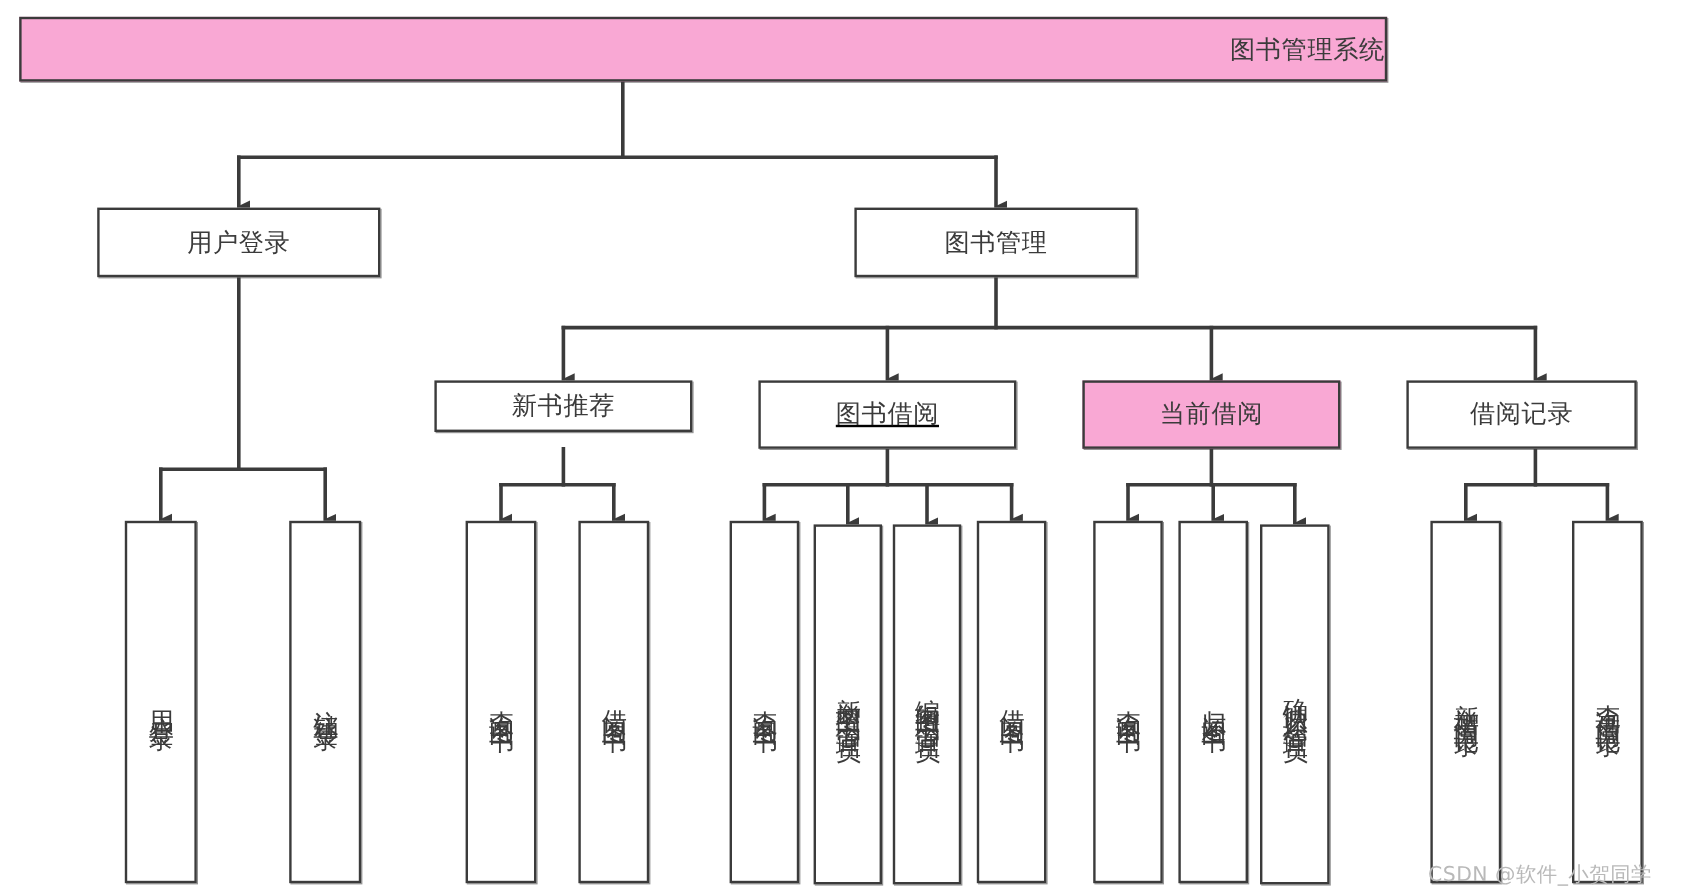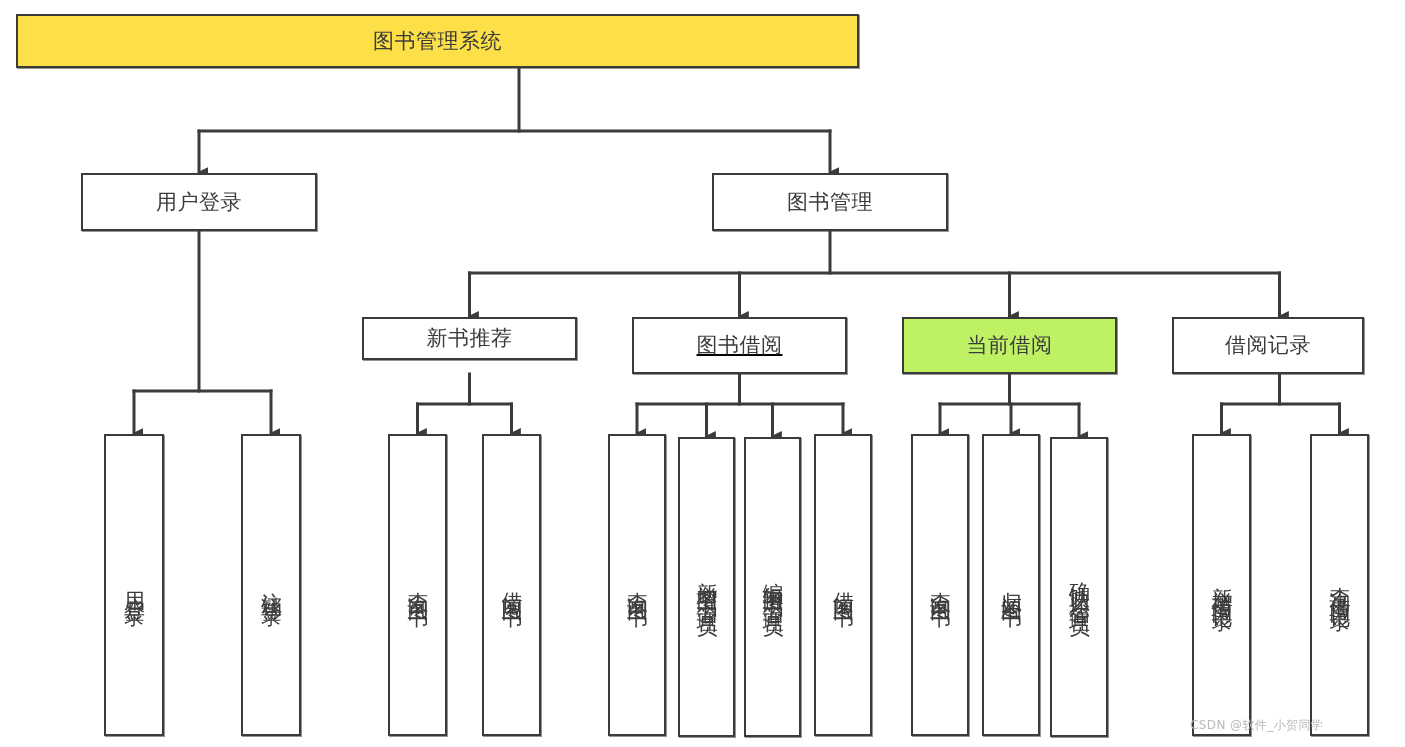--- a/index.html
+++ b/index.html
@@ -49,21 +49,21 @@
   .node.vertical .node-label {
     font-size: 21px;
     writing-mode: vertical-rl;
     text-orientation: upright;
     letter-spacing: 5px;
     line-height: 1;
   }
   #watermark {
     position: absolute;
     color: #b9b9b9;
-    font-size: 12px;
+    font-size: 17px;
     white-space: nowrap;
     letter-spacing: 0.4px;
     pointer-events: none;
   }
 </style>
 </head>
 <body>
 
 <div id="diagram-root">
 
@@ -104,36 +104,36 @@
         <line x1="1011" y1="404" x2="1011" y2="433" marker-end="url(#arrowhead)"></line>
         <line x1="1079" y1="404" x2="1079" y2="436" marker-end="url(#arrowhead)"></line>
         <line x1="1279.5" y1="374" x2="1279.5" y2="404"></line>
         <line x1="1221.5" y1="404" x2="1339.5" y2="404"></line>
         <line x1="1221.5" y1="404" x2="1221.5" y2="433" marker-end="url(#arrowhead)"></line>
         <line x1="1339.5" y1="404" x2="1339.5" y2="433" marker-end="url(#arrowhead)"></line>
       </g>
   </svg>
 
   <div id="node-layer">
-      <div class="node horizontal" style="left: 16px; top: 14px; width: 843px; height: 54px; border-color: rgb(59, 59, 59); background: #fde047;">
+      <div class="node horizontal" style="left: 16px; top: 14px; width: 1140px; height: 54px; border-color: rgb(59, 59, 59); background: #f9a8d4; justify-content: flex-end;">
         <span class="node-label" style="color: rgb(59, 59, 59);">图书管理系统</span>
       </div>
       <div class="node horizontal" style="left: 81px; top: 173px; width: 236px; height: 58px; border-color: rgb(59, 59, 59); background: rgb(255, 255, 255);">
         <span class="node-label" style="color: rgb(59, 59, 59);">用户登录</span>
       </div>
       <div class="node horizontal" style="left: 712px; top: 173px; width: 236px; height: 58px; border-color: rgb(59, 59, 59); background: rgb(255, 255, 255);">
         <span class="node-label" style="color: rgb(59, 59, 59);">图书管理</span>
       </div>
       <div class="node horizontal" style="left: 362px; top: 317px; width: 215px; height: 43px; border-color: rgb(59, 59, 59); background: rgb(255, 255, 255);">
         <span class="node-label" style="color: rgb(59, 59, 59);">新书推荐</span>
       </div>
       <div class="node horizontal" style="left: 632px; top: 317px; width: 215px; height: 57px; border-color: rgb(59, 59, 59); background: rgb(255, 255, 255); text-decoration: underline;">
         <span class="node-label" style="color: rgb(59, 59, 59);">图书借阅</span>
       </div>
-      <div class="node horizontal" style="left: 902px; top: 317px; width: 215px; height: 57px; border-color: rgb(59, 59, 59); background: #bef264;">
+      <div class="node horizontal" style="left: 902px; top: 317px; width: 215px; height: 57px; border-color: rgb(59, 59, 59); background: #f9a8d4;">
         <span class="node-label" style="color: rgb(59, 59, 59);">当前借阅</span>
       </div>
       <div class="node horizontal" style="left: 1172px; top: 317px; width: 192px; height: 57px; border-color: rgb(59, 59, 59); background: rgb(255, 255, 255);">
         <span class="node-label" style="color: rgb(59, 59, 59);">借阅记录</span>
       </div>
       <div class="node vertical" style="left: 104px; top: 434px; width: 60px; height: 302px; border-color: rgb(59, 59, 59); background: rgb(255, 255, 255);">
         <span class="node-label" style="color: rgb(59, 59, 59);">用户登录</span>
       </div>
       <div class="node vertical" style="left: 241px; top: 434px; width: 60px; height: 302px; border-color: rgb(59, 59, 59); background: rgb(255, 255, 255);">
         <span class="node-label" style="color: rgb(59, 59, 59);">注销登录</span>

